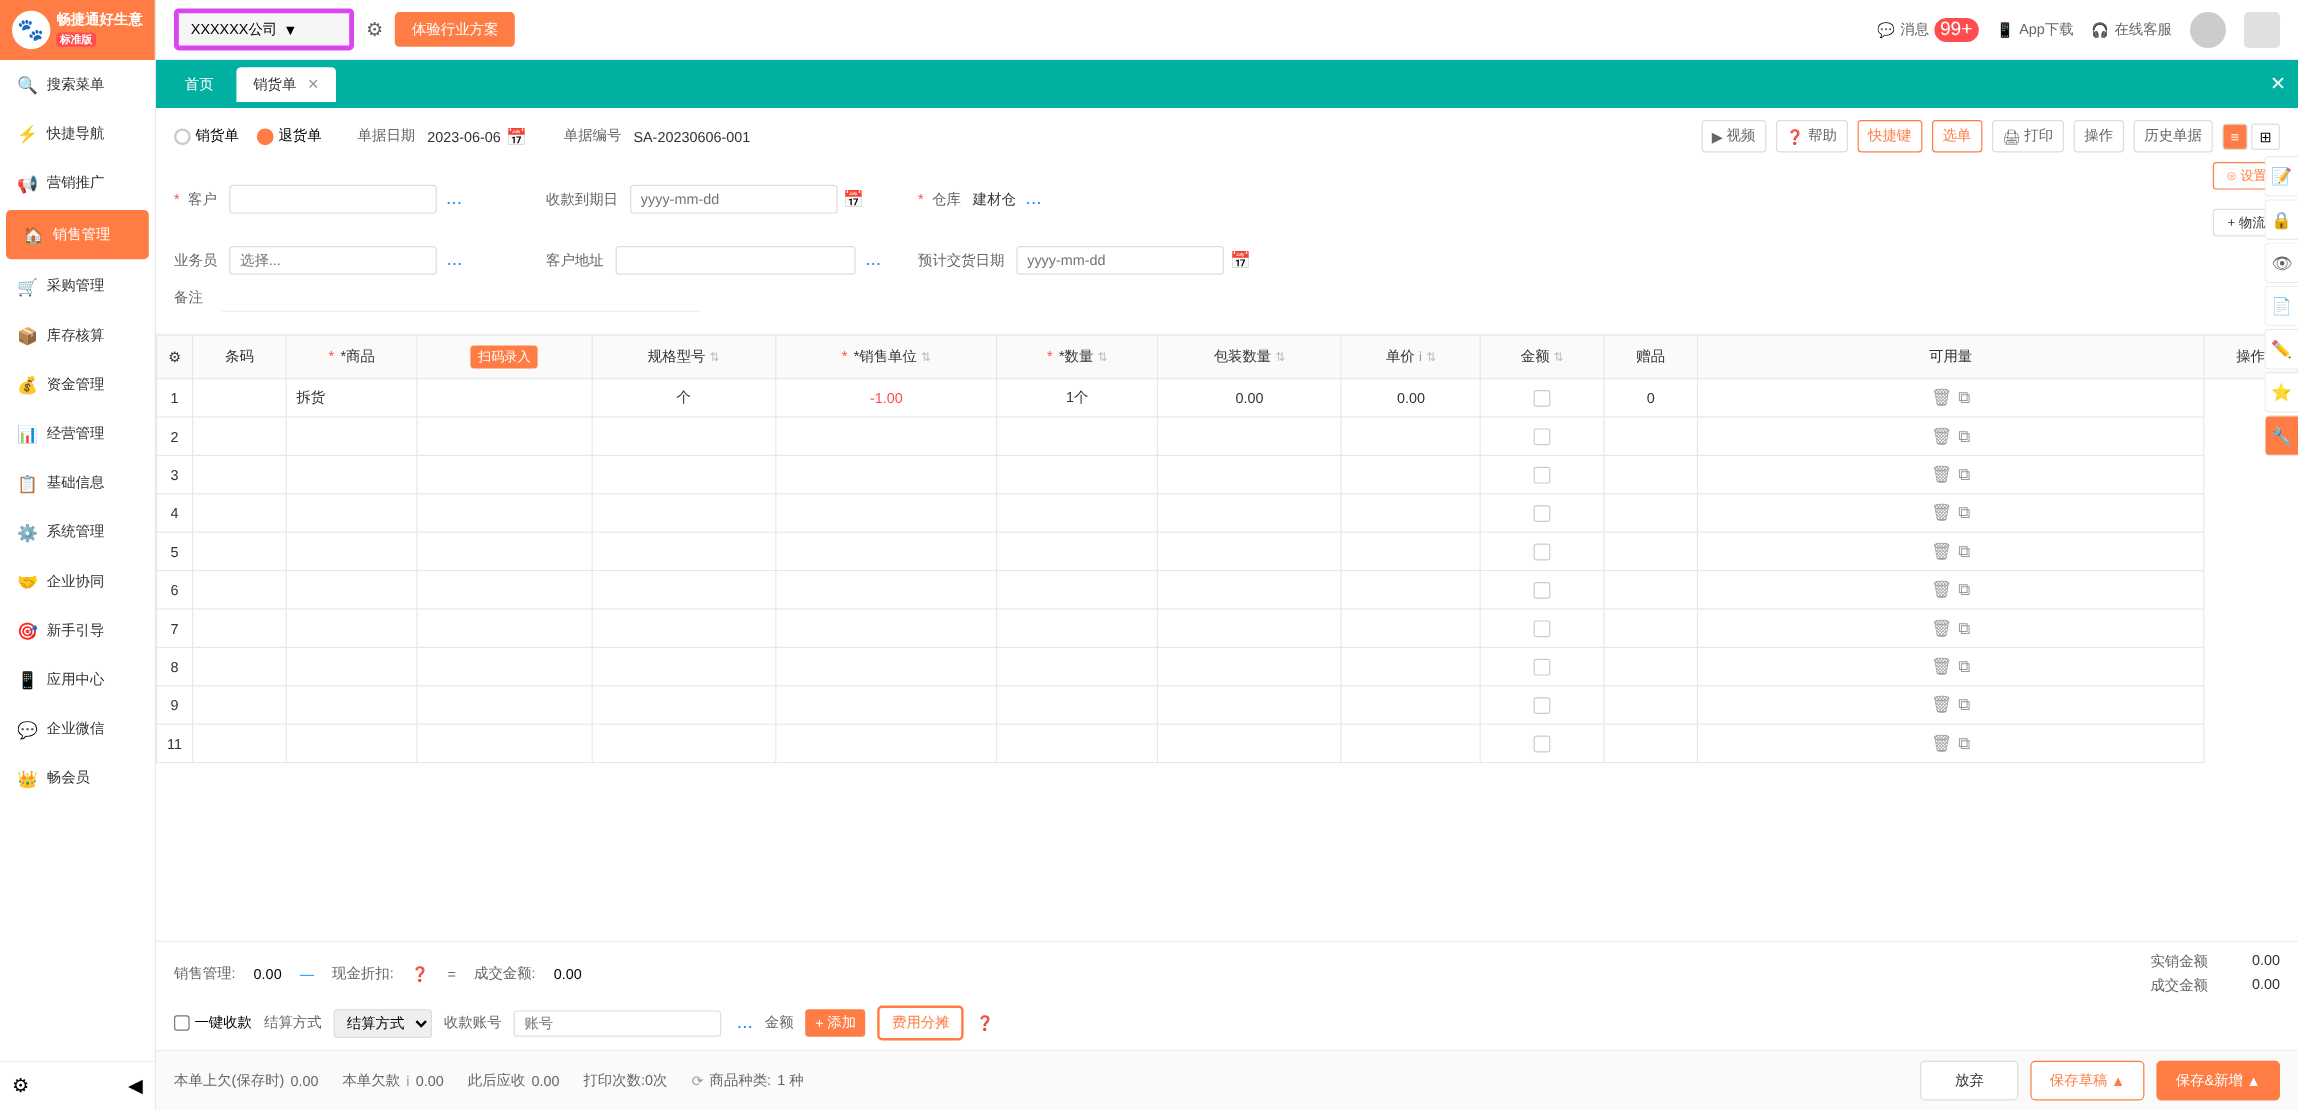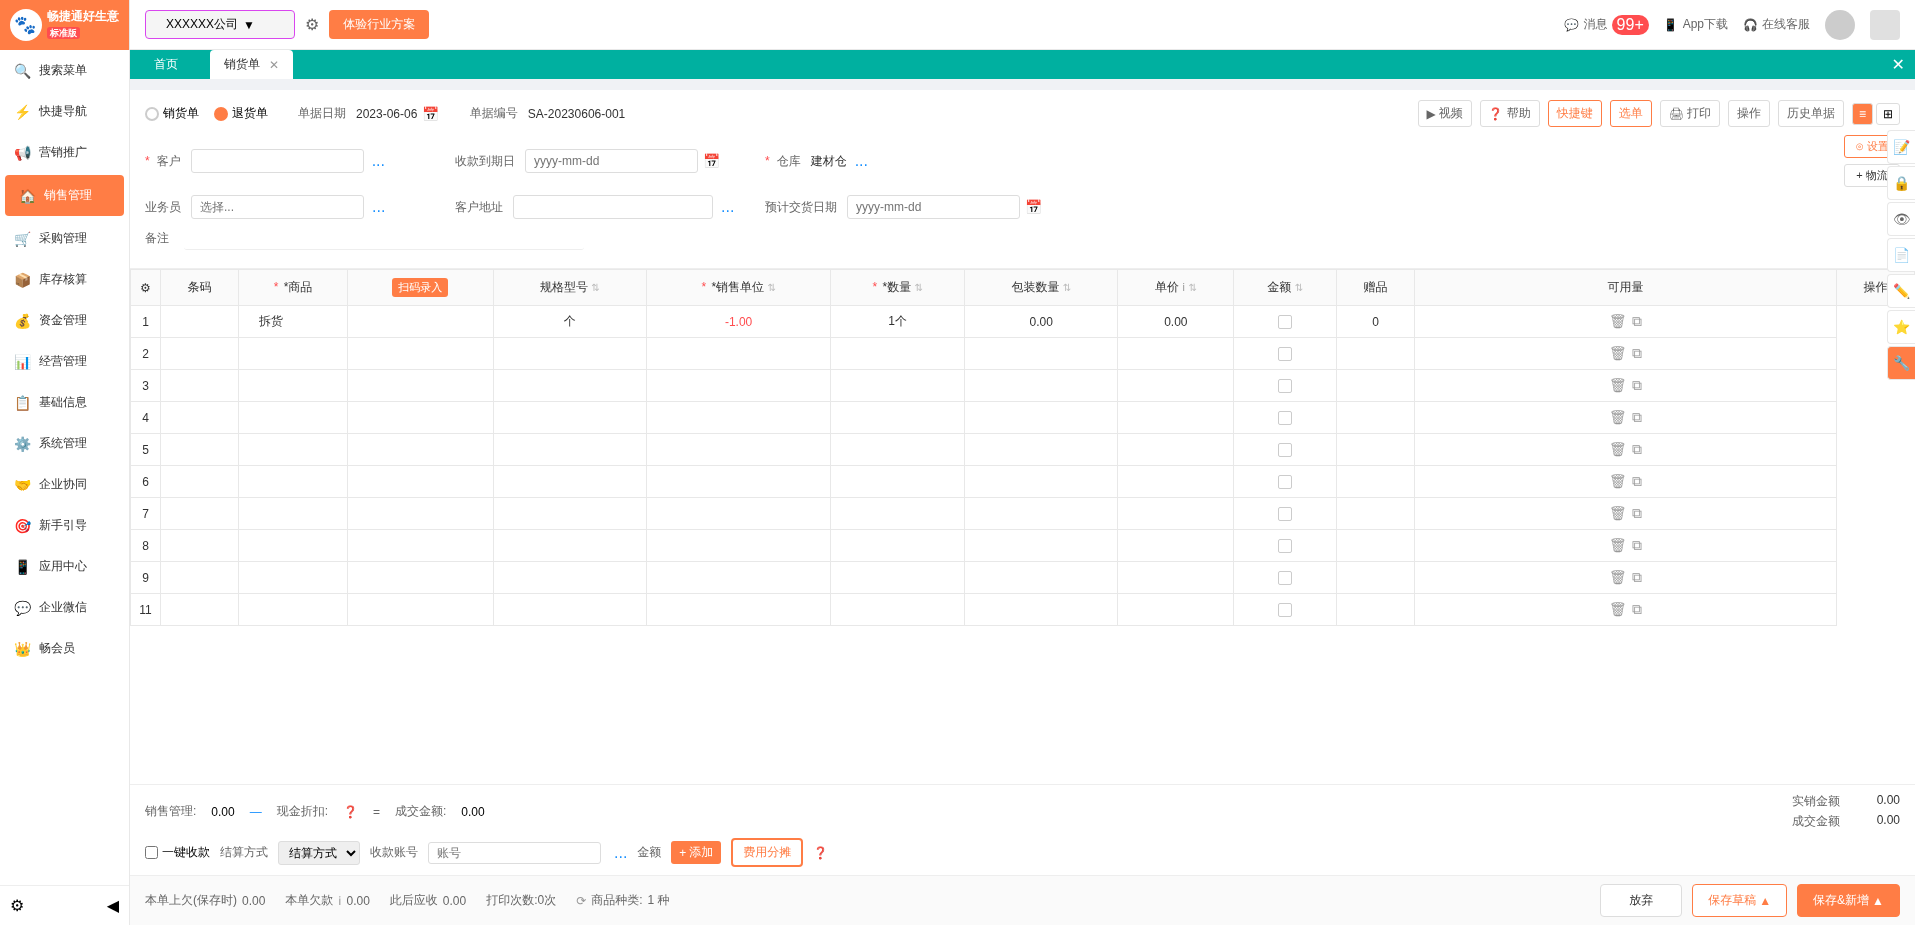--- a/index.html
+++ b/index.html
@@ -28,36 +28,36 @@
     .sidebar-bottom { padding: 10px; display: flex; justify-content: space-between; border-top: 1px solid #eee; }
 
     
     .top-header {
       position: fixed; left: 130px; top: 0; right: 0; height: 50px;
       background: #fff; display: flex; align-items: center; padding: 0 15px;
       border-bottom: 1px solid #e8e8e8; z-index: 100; gap: 10px;
     }
     .company-selector {
       display: flex; align-items: center; gap: 5px; background: #f5f5f5;
-      border: 1px solid #d946ef; border-radius: 4px; padding: 5px 20px; cursor: pointer; min-width: 150px;
+      border: 4px solid #d946ef; border-radius: 4px; padding: 5px 10px; cursor: pointer; min-width: 150px;
     }
     .settings-icon { color: #666; font-size: 16px; cursor: pointer; }
     .try-btn {
       background: #ff7d45; color: #fff; border: none; border-radius: 4px;
       padding: 6px 14px; cursor: pointer; font-size: 12px;
     }
     .header-right { margin-left: auto; display: flex; align-items: center; gap: 15px; }
     .header-btn { display: flex; align-items: center; gap: 4px; color: #666; cursor: pointer; font-size: 12px; }
     .badge { background: #ff4d4f; color: #fff; border-radius: 10px; font-size: 16px; padding: 1px 5px; }
     .avatar { width: 30px; height: 30px; background: #ccc; border-radius: 50%; }
 
     
     .tab-bar {
-      position: fixed; left: 130px; top: 50px; right: 0; height: 29px;
-      background: #00b0a0; display: flex; align-items: center; padding: 0 10px; gap: 18px; z-index: 99;
+      position: fixed; left: 130px; top: 50px; right: 0; height: 40px;
+      background: #00b0a0; display: flex; align-items: center; padding: 0 10px; gap: 5px; z-index: 99;
     }
     .tab-item {
       padding: 6px 14px; border-radius: 4px 4px 0 0; cursor: pointer;
       display: flex; align-items: center; gap: 5px; font-size: 13px;
     }
     .tab-item.home { background: transparent; color: #fff; }
     .tab-item.active { background: #fff; color: #333; }
     .tab-close { color: #999; font-size: 12px; margin-left: 4px; }
     .tab-bar-close { margin-left: auto; color: #fff; cursor: pointer; font-size: 16px; }
 
@@ -364,21 +364,21 @@
         <span class="form-label">收款到期日</span>
         <input class="form-input empty" type="text" placeholder="yyyy-mm-dd" style="margin-left: 5px;">
         <span class="date-icon">📅</span>
       </div>
       <div class="form-field" style="margin-left:20px; flex:1;">
         <span class="required">*</span>
         <span class="form-label">仓库</span>
         <span class="form-value" style="margin-left:5px;">建材仓</span>
         <span class="ellipsis-btn">...</span>
       </div>
-      <div style="display:flex;flex-direction:column;gap:6px;margin-left:10px;">
+      <div style="display:flex;flex-direction:column;gap:16px;margin-left:10px;">
         <button class="side-btn" style="background:#fff;color:#ff7d45;border:1px solid #ff7d45;border-radius:3px;padding:3px 10px;cursor:pointer;">⊙ 设置</button>
         <button class="side-btn" style="background:#fff;color:#333;border:1px solid #ddd;border-radius:3px;padding:3px 10px;cursor:pointer;">+ 物流</button>
       </div>
     </div>
 
     <div class="form-row">
       <div class="form-field" style="min-width:280px;">
         <span class="form-label">业务员</span>
         <input class="form-input empty" type="text" placeholder="选择..." style="margin-left: 5px;">
         <span class="ellipsis-btn">...</span>
@@ -453,21 +453,21 @@
             <th>
               <span>操作</span>
             </th>
           </tr>
         </thead>
         <tbody id="table-body">
 
         <tr>
       <td class="row-num">1</td>
       <td></td>
-      <td style="text-align:left;padding-left:20px;">拆货</td>
+      <td style="text-align:left;padding-left:8px;">拆货</td>
       <td></td>
       <td>个</td>
       <td class="red">-1.00</td>
       <td>1个</td>
       <td>0.00</td>
       <td>0.00</td>
       <td>
                 <div class="checkbox-cell">
                   <div class="cb"></div>
                 </div>

